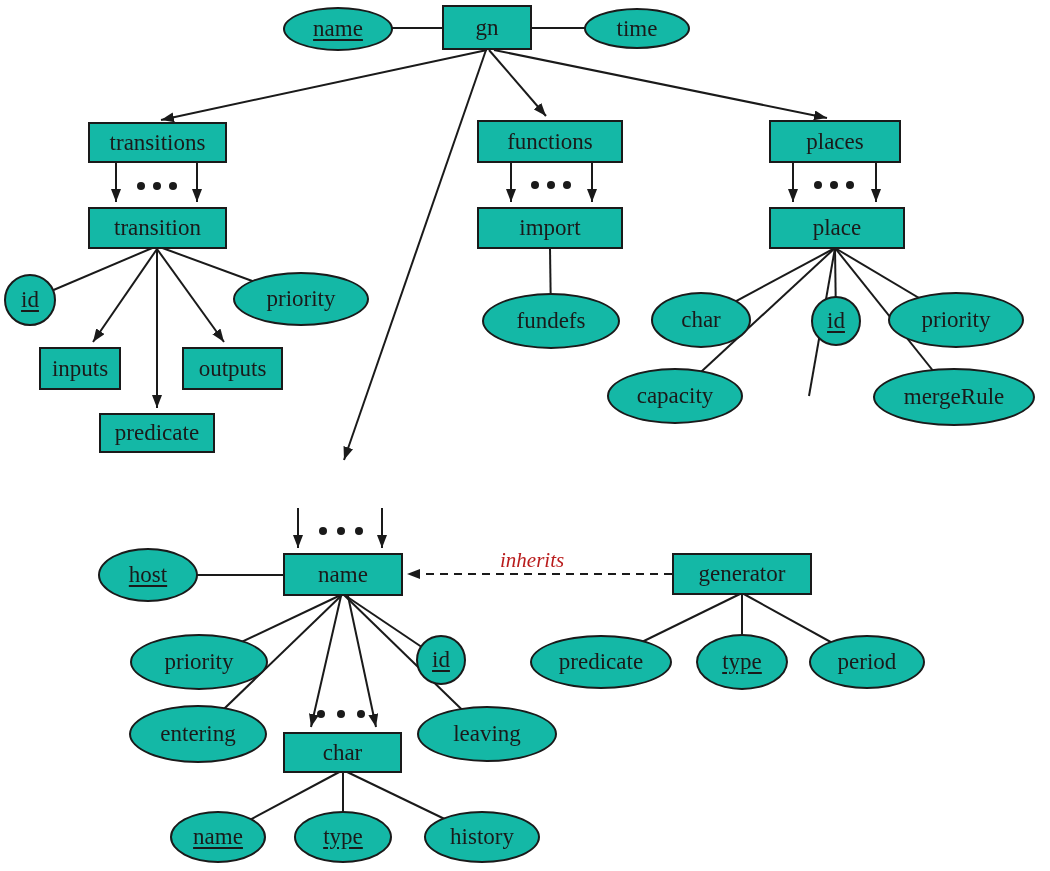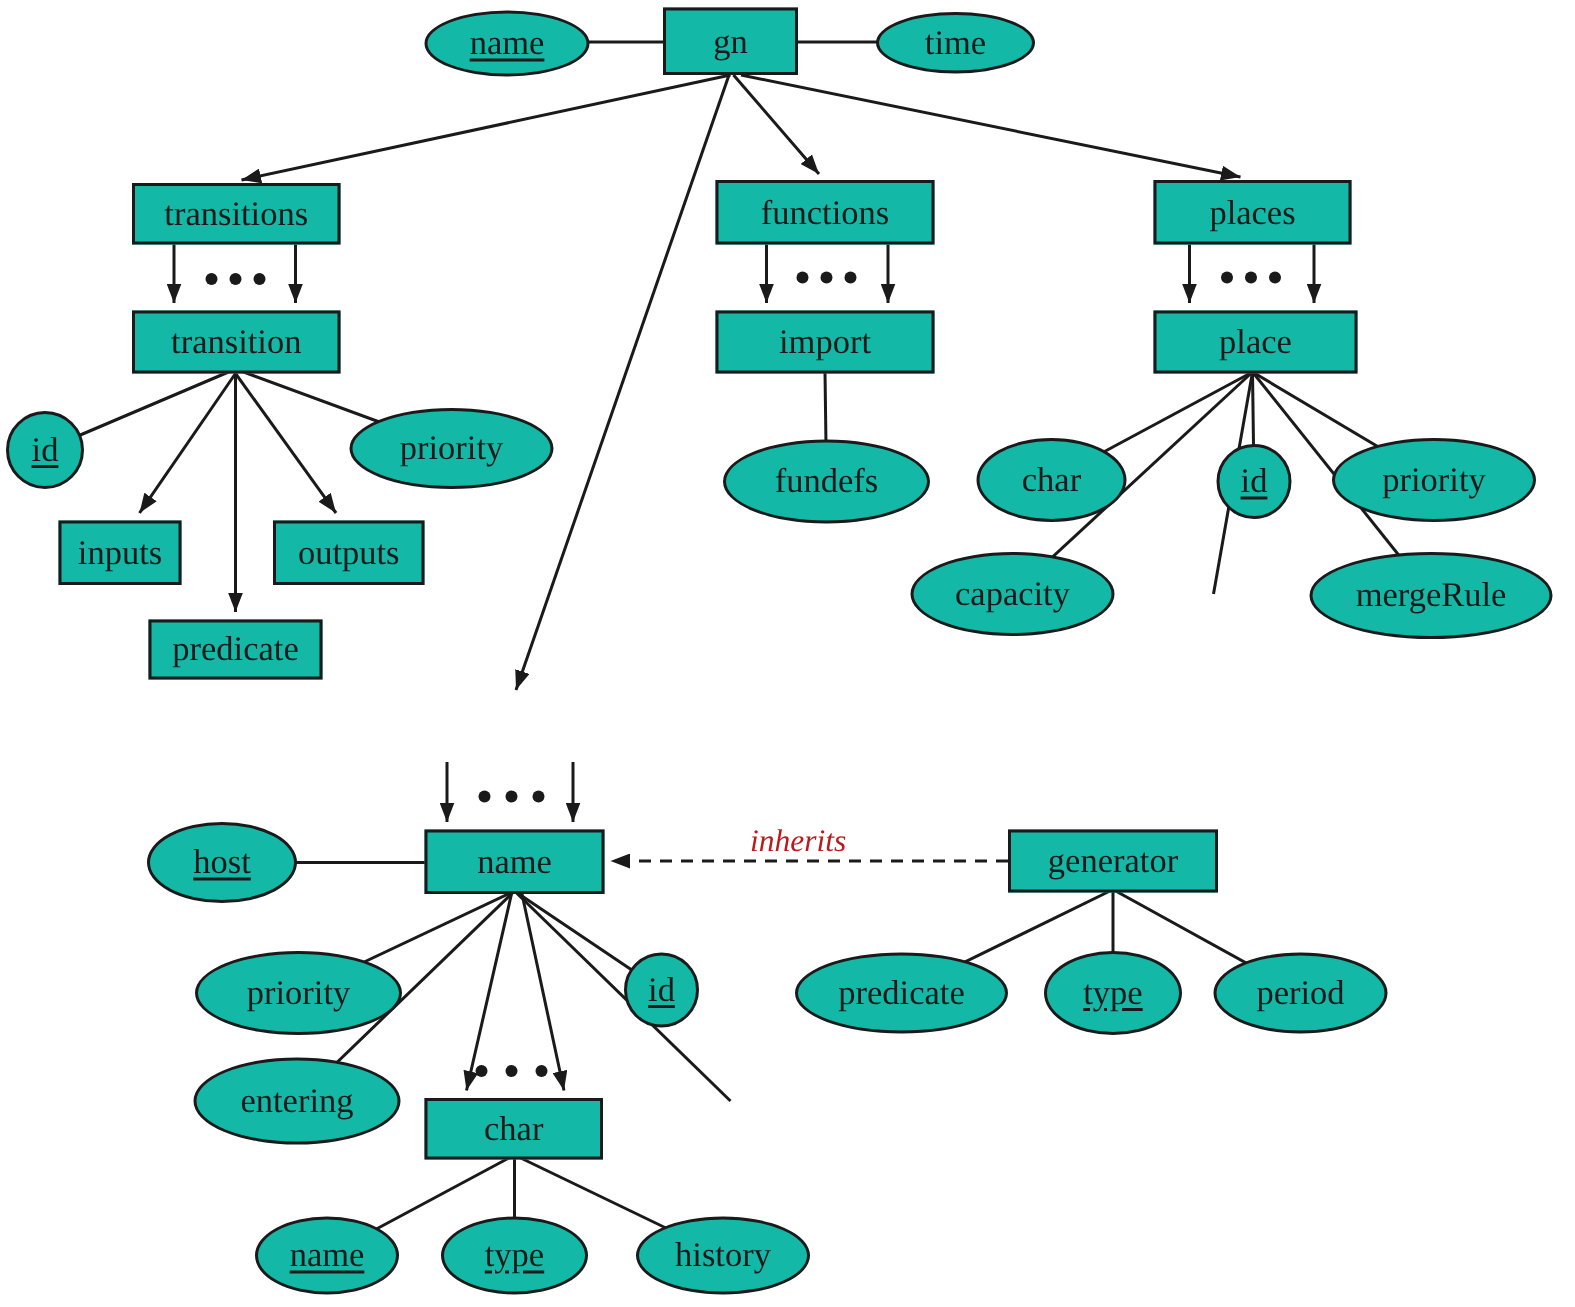--- a/index.html
+++ b/index.html
@@ -205,20 +205,23 @@
     </div>
   <div class="node ell" style="left:130px; top:634px; width:138px; height:56px;">
       <span>priority</span>
     </div>
   <div class="node ell" style="left:416px; top:635px; width:50px;  height:50px;">
       <span class="u">id</span>
     </div>
   <div class="node ell" style="left:129px; top:705px; width:138px; height:58px;">
       <span>entering</span>
     </div>
+  <div class="node ell" style="left:417px; top:706px; width:140px; height:56px;">
+      <span>leaving</span>
+    </div>
 
   <div class="node ell" style="left:170px; top:811px; width:96px;  height:52px;">
       <span class="u">name</span>
     </div>
   <div class="node ell" style="left:294px; top:811px; width:98px;  height:52px;">
       <span class="u">type</span>
     </div>
   <div class="node ell" style="left:424px; top:811px; width:116px; height:52px;">
       <span>history</span>
     </div>

